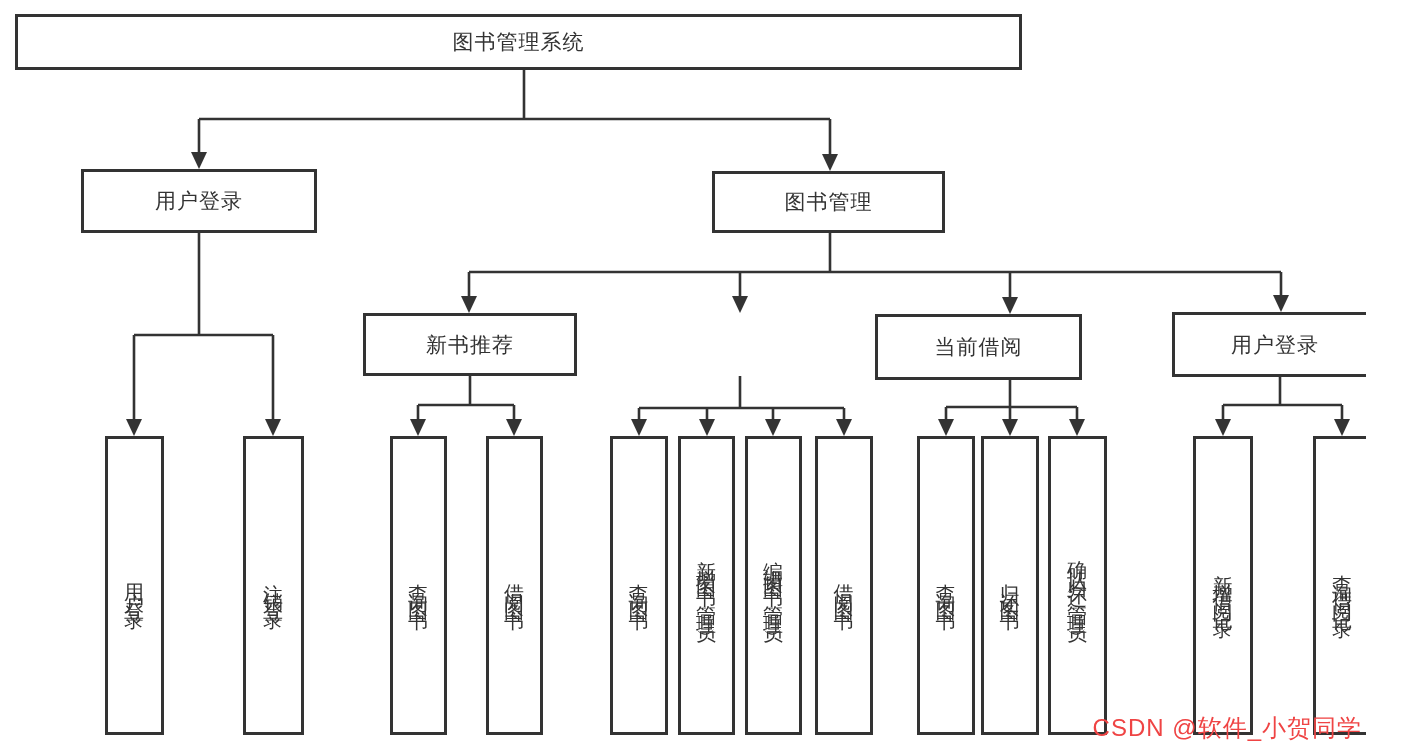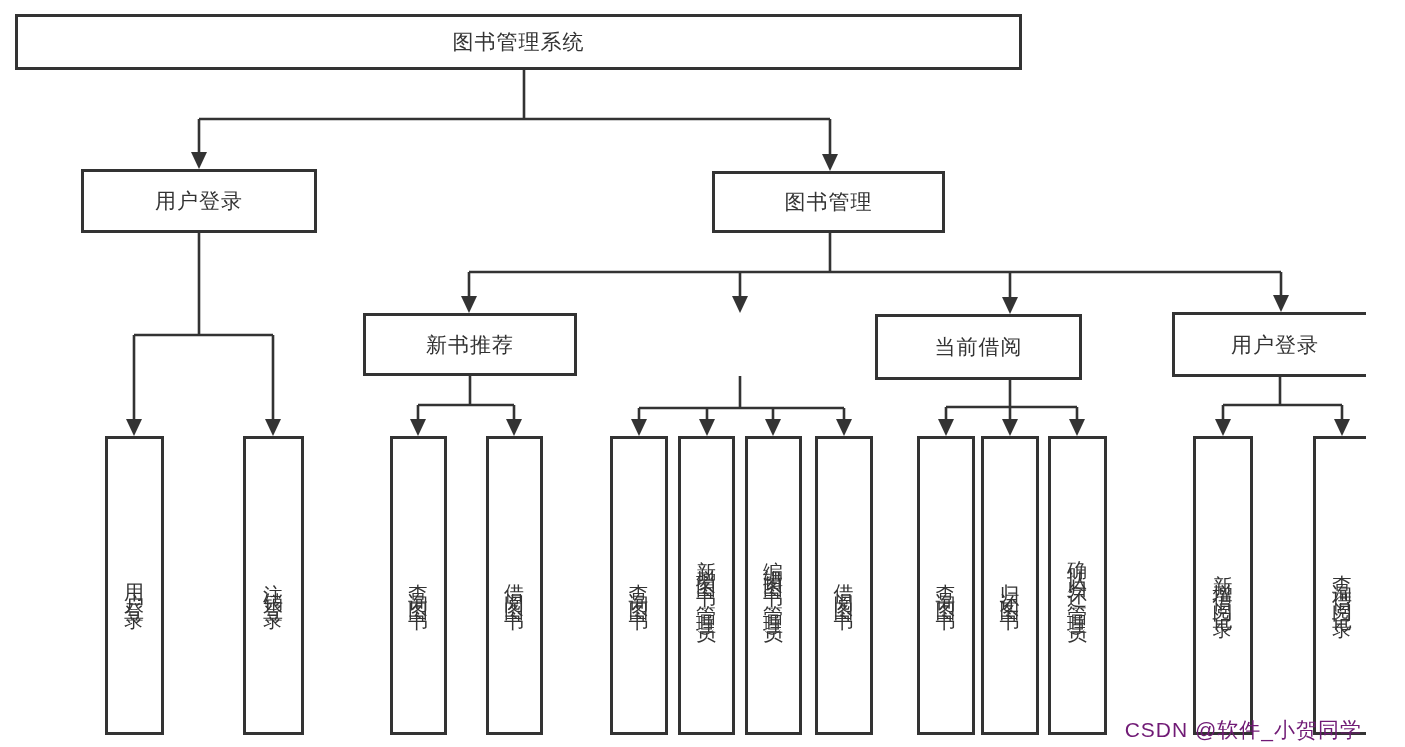--- a/index.html
+++ b/index.html
@@ -12,21 +12,21 @@
     position:absolute;box-sizing:border-box;border:3px solid #333333;background:#ffffff;
     display:flex;align-items:center;justify-content:center;color:#333333;
   }
   .node.hlabel{font-size:21px;letter-spacing:1px;}
   .node.leaf{top:436px;height:299px;}
   .vtext{
     writing-mode:vertical-rl;font-size:20px;letter-spacing:9px;color:#333333;
     line-height:1;white-space:nowrap;
   }
   .watermark{
-    position:absolute;right:4px;bottom:3px;font-size:21px;color:#701a75;
+    position:absolute;right:4px;bottom:3px;font-size:24px;color:#ef4444;
     letter-spacing:1px;background:transparent;
   }
 </style>
 </head>
 <body>
 
 <div class="canvas">
 
   <svg class="wires" viewBox="0 0 1405 747" xmlns="http://www.w3.org/2000/svg">
     <g stroke="#333333" stroke-width="2.6" fill="none">

